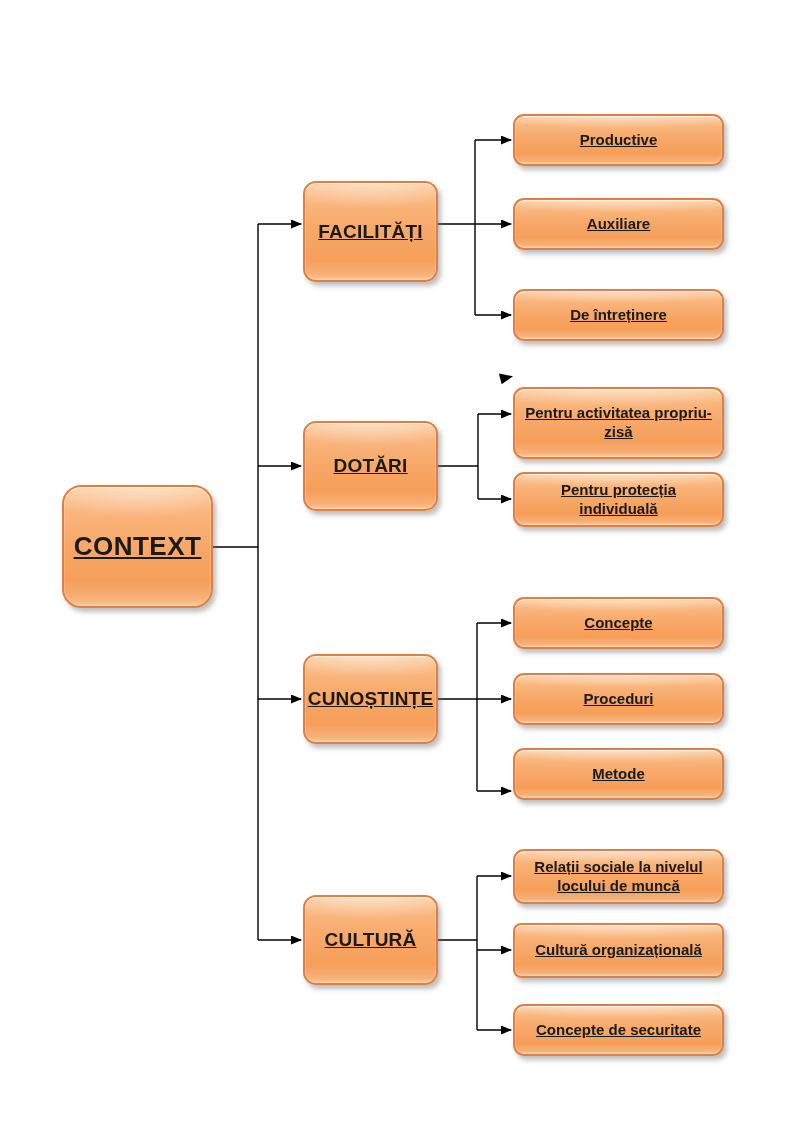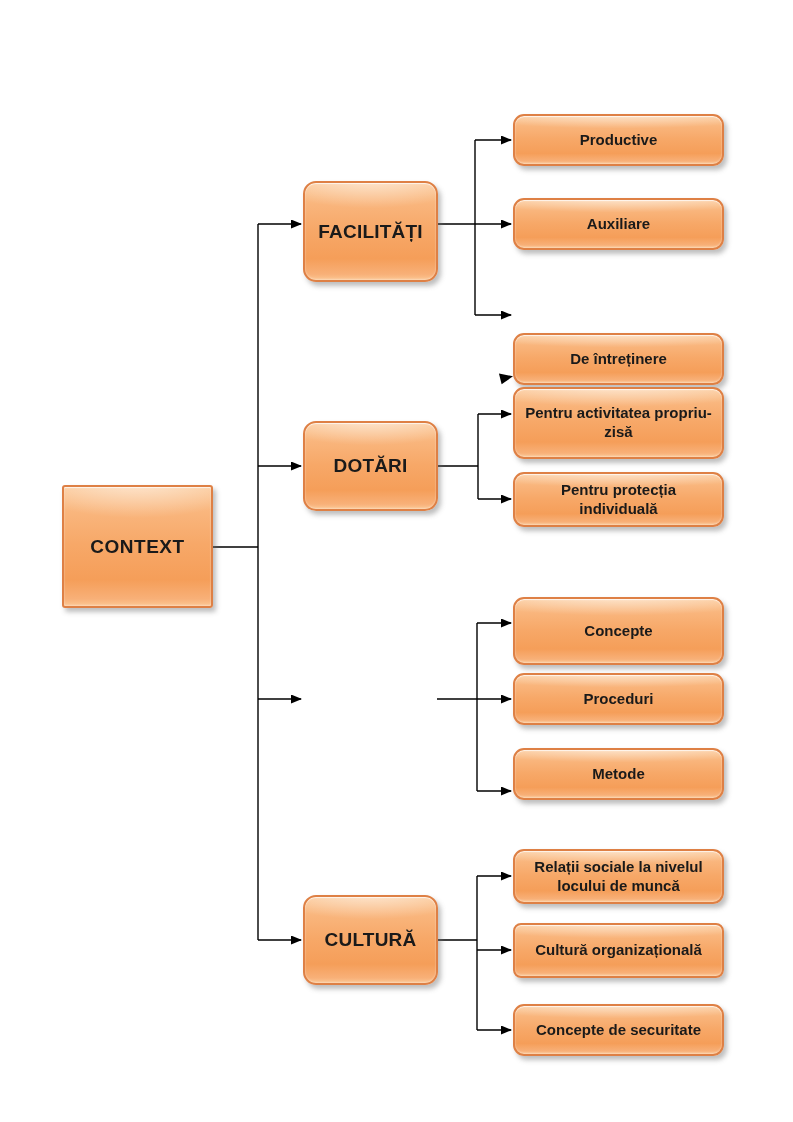--- a/index.html
+++ b/index.html
@@ -21,22 +21,23 @@
     border:2px solid #de8045;
     border-radius:11px;
     background:
       radial-gradient(ellipse 130% 55% at 50% -8%, rgba(255,255,255,0.60), rgba(255,255,255,0) 62%),
       linear-gradient(180deg, #fbc795 0%, #f9b57c 22%, #f7a868 48%, #f59e59 78%, #f8b078 94%, #fbc693 100%);
     box-shadow:
       3px 4px 5px rgba(110,110,110,0.45),
       inset 0 1px 1px rgba(255,255,255,0.75),
       inset 0 -1px 2px rgba(255,255,255,0.35);
     line-height:1.25;
+    text-decoration:underline;
   }
-  .node.root{font-size:19px;letter-spacing:0.5px;border-radius:3px;}
+  .node.root{font-size:26px;letter-spacing:0.5px;border-radius:19px;}
   .node.branch{font-size:19px;letter-spacing:0.2px;border-radius:13px;}
   .node.leaf{font-size:15px;padding:2px 5px;}
 </style>
 </head>
 <body>
 
 <div class="canvas">
 
   <svg class="connectors" viewBox="0 0 793 1122" xmlns="http://www.w3.org/2000/svg">
     <defs>
@@ -75,30 +76,31 @@
       <line x1="477" y1="1030" x2="511" y2="1030" marker-end="url(#arrow)"></line>
     </g>
 
     <polygon points="500,372 513,378 500,383" fill="#000" transform="rotate(-14 506 377)"></polygon>
   </svg>
 
   <div class="node root" style="left:62px;top:485px;width:151px;height:123px;">CONTEXT</div>
 
   <div class="node branch" style="left:303px;top:181px;width:135px;height:101px;">FACILITĂȚI</div>
   <div class="node branch" style="left:303px;top:421px;width:135px;height:90px;">DOTĂRI</div>
+  <div class="node branch" style="left:303px;top:654px;width:135px;height:90px;">CUNOȘTINȚE</div>
   <div class="node branch" style="left:303px;top:895px;width:135px;height:90px;">CULTURĂ</div>
 
   <div class="node leaf" style="left:513px;top:114px;width:211px;height:52px;">Productive</div>
   <div class="node leaf" style="left:513px;top:198px;width:211px;height:52px;text-align:right;">Auxiliare</div>
-  <div class="node leaf" style="left:513px;top:289px;width:211px;height:52px;margin-top:44px;">De întreținere</div>
+  <div class="node leaf" style="left:513px;top:289px;width:211px;height:52px;">De întreținere</div>
 
   <div class="node leaf" style="left:513px;top:387px;width:211px;height:72px;">Pentru activitatea propriu-zisă</div>
   <div class="node leaf" style="left:513px;top:472px;width:211px;height:55px;">Pentru protecția individuală</div>
 
-  <div class="node leaf" style="left:513px;top:597px;width:211px;height:68px;">Concepte</div>
+  <div class="node leaf" style="left:513px;top:597px;width:211px;height:52px;">Concepte</div>
   <div class="node leaf" style="left:513px;top:673px;width:211px;height:52px;">Proceduri</div>
   <div class="node leaf" style="left:513px;top:748px;width:211px;height:52px;">Metode</div>
 
   <div class="node leaf" style="left:513px;top:849px;width:211px;height:55px;">Relații sociale la nivelul locului de muncă</div>
   <div class="node leaf" style="left:513px;top:923px;width:211px;height:55px;border-radius:8px;">Cultură organizațională</div>
   <div class="node leaf" style="left:513px;top:1004px;width:211px;height:52px;">Concepte de securitate</div>
 
 </div>
 
 </body></html>

